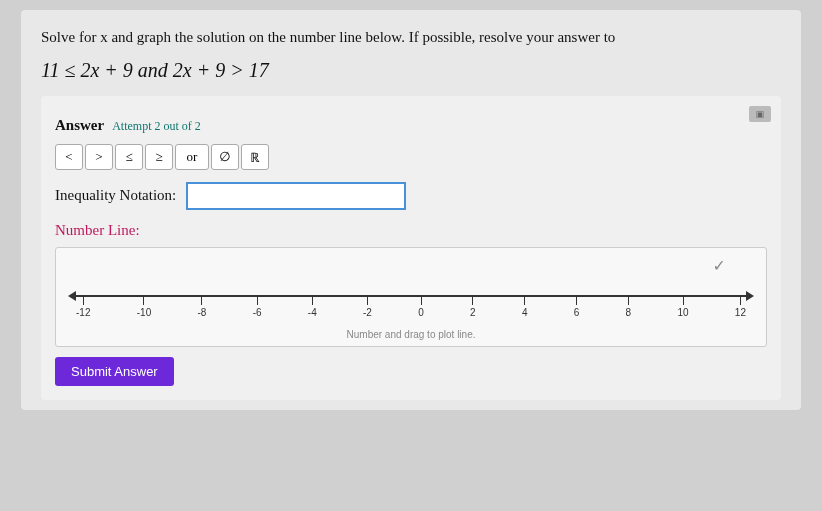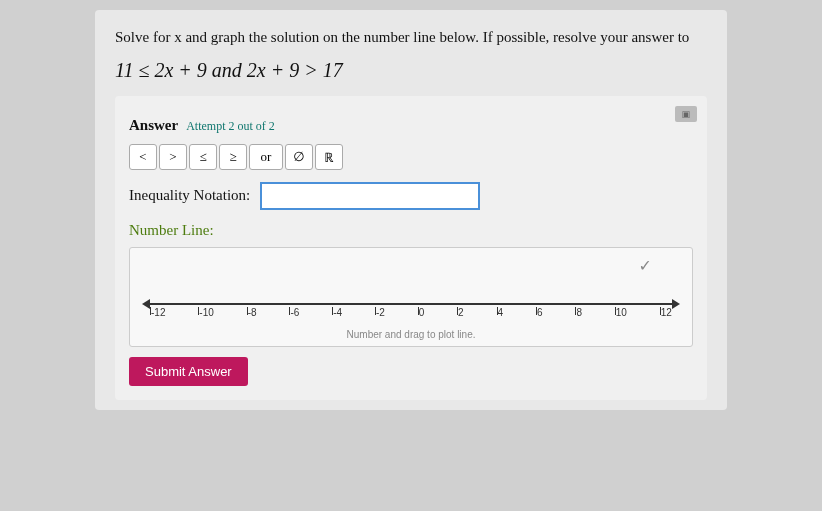--- a/index.html
+++ b/index.html
@@ -8,21 +8,21 @@
       font-family: 'Times New Roman', Times, serif;
       width: 822px;
       min-height: 511px;
       display: flex;
       flex-direction: column;
       align-items: center;
       padding: 10px 0;
     }
     .main-container {
       background: #e8e8e8;
-      width: 632px;
+      width: 780px;
       border-radius: 4px;
       padding: 16px 20px 10px 20px;
     }
     .problem-text {
       font-size: 15px;
       color: #111;
       line-height: 1.5;
       margin-bottom: 10px;
     }
     .equation-line {
@@ -88,21 +88,21 @@
       height: 28px;
       border: 2px solid #4a90d9;
       background: #fff;
       font-size: 14px;
       padding: 2px 6px;
       outline: none;
       font-family: 'Times New Roman', serif;
     }
     .number-line-label {
       font-size: 15px;
-      color: #4d7c0f;
+      color: #be185d;
       margin-bottom: 8px;
     }
     .number-line-box {
       background: #f8f8f8;
       border: 1px solid #ccc;
       border-radius: 3px;
       width: 100%;
       height: 100px;
       position: relative;
       overflow: hidden;
@@ -119,20 +119,21 @@
       background: #333;
       position: relative;
     }
     .tick-container {
       display: flex;
       justify-content: space-between;
       position: relative;
     }
     .tick {
       display: flex;
+      flex-direction: column;
       align-items: center;
     }
     .tick-mark {
       width: 1px;
       height: 8px;
       background: #333;
     }
     .tick-label {
       font-size: 10px;
       color: #333;
@@ -177,21 +178,21 @@
       height: 16px;
       background: #bbb;
       border-radius: 2px;
       display: flex;
       align-items: center;
       justify-content: center;
       font-size: 9px;
       color: #666;
     }
     .submit-btn {
-      background: #be185d;
+      background: #6d28d9;
       color: #fff;
       border: none;
       border-radius: 3px;
       padding: 7px 16px;
       font-size: 13px;
       cursor: pointer;
       margin-top: 10px;
       font-family: Arial, sans-serif;
     }
     .checkmark {

